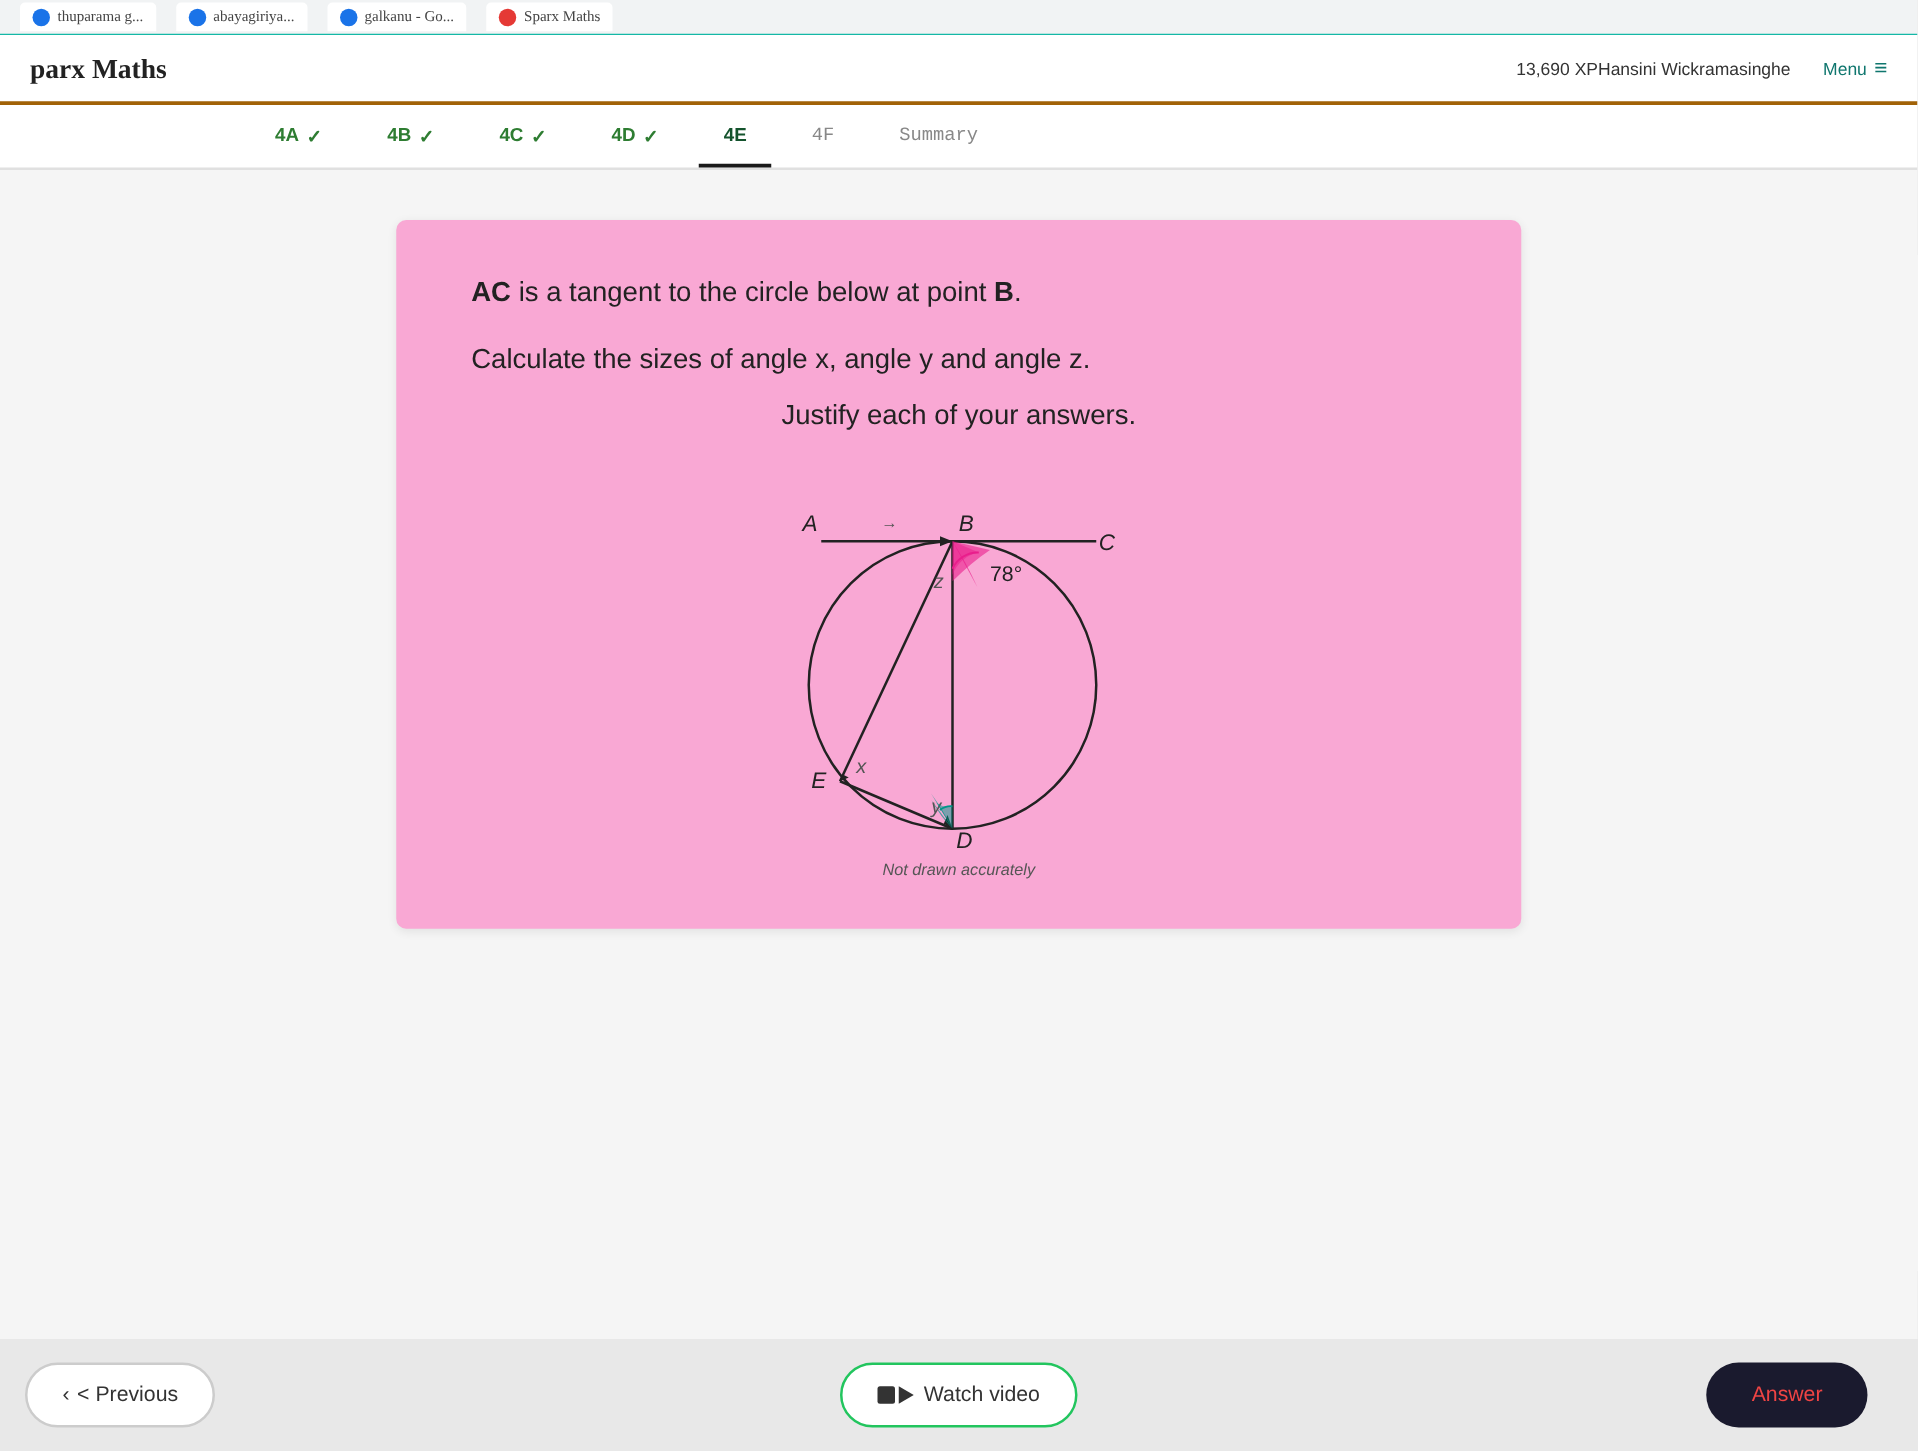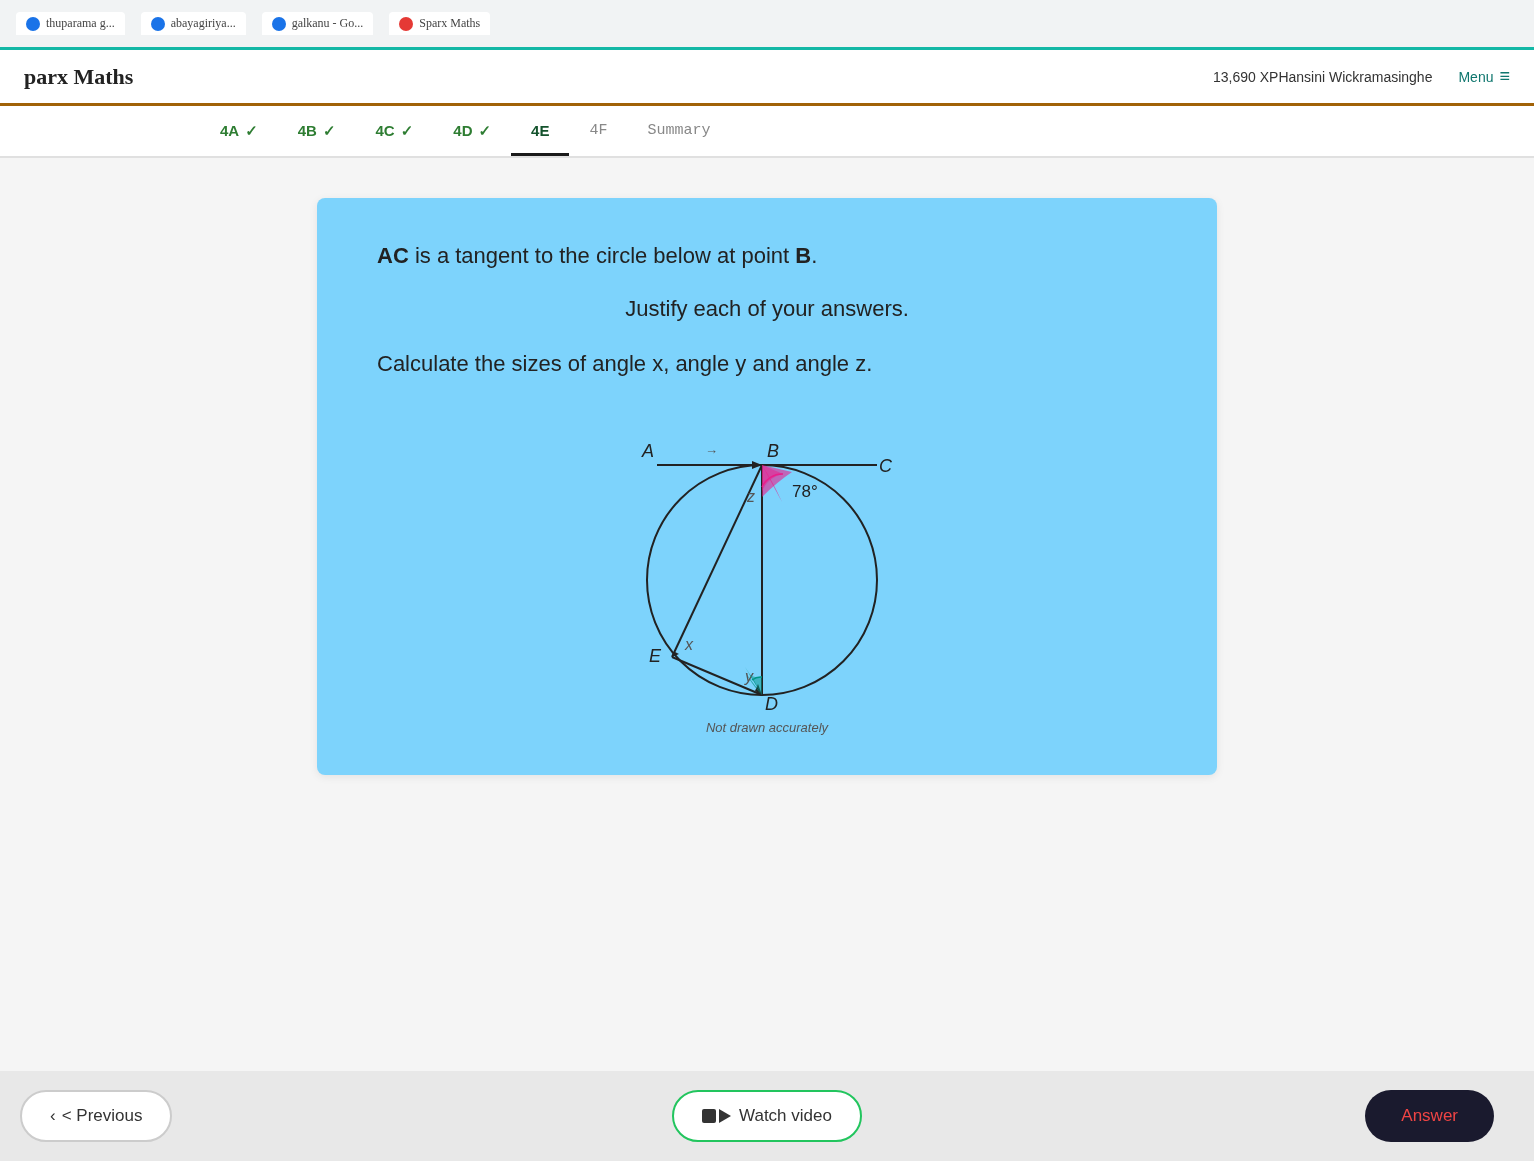--- a/index.html
+++ b/index.html
@@ -6,26 +6,26 @@
     body {
       font-family: 'Georgia', serif;
       background: #e8e8e8;
       width: 1534px;
       min-height: 1161px;
       overflow: hidden;
     }
     
     .browser-bar {
       background: #f1f3f4;
-      height: 50px;
+      height: 28px;
       display: flex;
       align-items: center;
       padding: 0 16px;
       gap: 16px;
-      border-bottom: 3px solid #14b8a6;
+      border-bottom: 1px solid #14b8a6;
     }
     .browser-tab {
       font-size: 12px;
       color: #444;
       padding: 4px 10px;
       background: #fff;
       border-radius: 4px 4px 0 0;
       display: flex;
       align-items: center;
       gap: 6px;
@@ -73,21 +73,21 @@
       font-family: Arial, sans-serif;
     }
     
     .tab-nav {
       background: #fff;
       display: flex;
       align-items: center;
       padding: 0 200px;
       border-bottom: 2px solid #e0e0e0;
       height: 52px;
-      gap: 0;
+      gap: 12px;
     }
     .tab-item {
       padding: 14px 20px;
       font-size: 15px;
       font-family: Arial, sans-serif;
       cursor: pointer;
       display: flex;
       align-items: center;
       gap: 6px;
       color: #555;
@@ -114,21 +114,21 @@
     .main-content {
       background: #f5f5f5;
       min-height: calc(1161px - 148px);
       display: flex;
       flex-direction: column;
       align-items: center;
       padding: 40px 20px 20px;
       position: relative;
     }
     .content-box {
-      background: #7dd3fc;
+      background: #f9a8d4;
       border-radius: 8px;
       padding: 40px 60px;
       max-width: 900px;
       width: 100%;
       box-shadow: 0 2px 8px rgba(0,0,0,0.08);
     }
     .problem-text {
       font-size: 22px;
       color: #222;
       line-height: 1.6;
@@ -285,22 +285,22 @@
 </div>
 
 <div class="main-content">
   <div class="content-box">
 
     <div class="problem-text">
       <strong>AC</strong>
       <span> is a tangent to the circle below at point </span>
       <strong>B</strong><span>.</span>
     </div>
+    <div class="problem-text" style="margin-bottom:10px;">Calculate the sizes of angle x, angle y and angle z.</div>
     <div class="problem-text" style="text-align:center; margin-bottom:20px;">Justify each of your answers.</div>
-    <div class="problem-text" style="margin-bottom:10px;">Calculate the sizes of angle x, angle y and angle z.</div>
 
     <div class="diagram-container">
       <svg width="340" height="310" viewBox="0 0 340 310">
 
         <circle cx="165" cy="178" r="115" fill="none" stroke="#222" stroke-width="2"></circle>
 
         <line x1="60" y1="63" x2="280" y2="63" stroke="#222" stroke-width="2"></line>
 
         <polygon points="155,59 165,63 155,67" fill="#222"></polygon>
 

